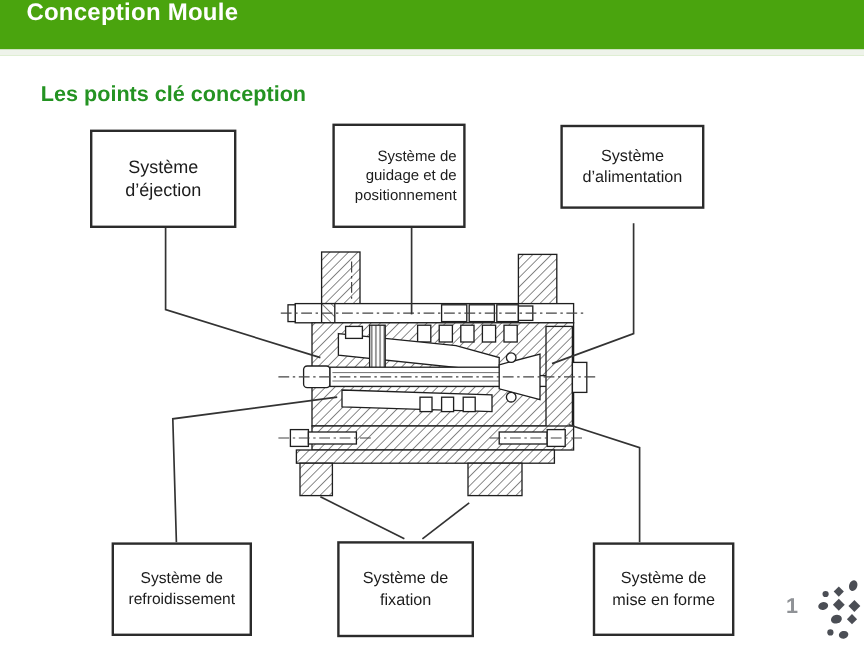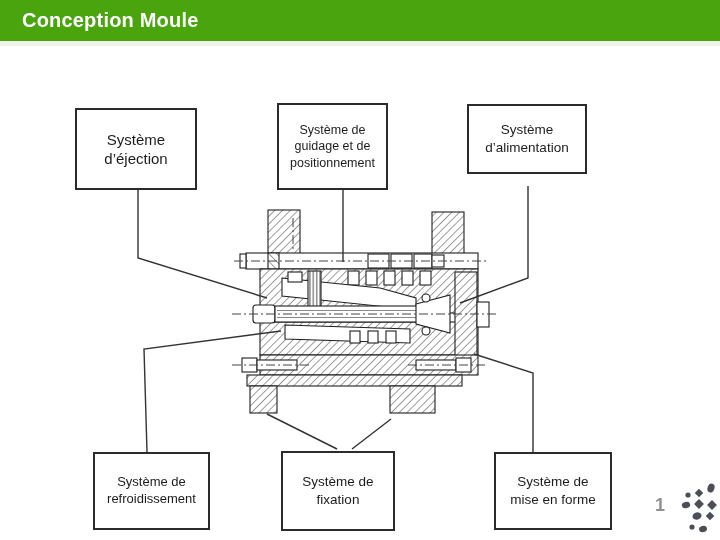--- a/index.html
+++ b/index.html
@@ -4,60 +4,61 @@
 <style>
   html,body{margin:0;padding:0;background:#fff;}
   .slide{
     position:relative;width:720px;height:540px;background:#ffffff;overflow:hidden;
     font-family:"Liberation Sans", sans-serif;
   }
   .titlebar{
     position:absolute;left:0;top:0;width:720px;height:46px;
     background:var(--header-green,#4aa40e);
     border-bottom:5px solid #eef3ea;
-    display:flex;align-items:center;box-sizing:border-box;
+    display:flex;align-items:flex-start;box-sizing:border-box;
   }
   .titlebar .title{
     color:#ffffff;font-size:20px;font-weight:bold;padding-left:22px;letter-spacing:.2px;
   }
   .subtitle{
     position:absolute;left:34px;top:68px;margin:0;
     color:var(--subtitle-green,#249322);font-size:18px;font-weight:bold;
   }
   .diagram-svg{position:absolute;left:230px;top:200px;width:320px;height:235px;z-index:1;}
   .connectors{position:absolute;left:0;top:0;width:720px;height:540px;z-index:2;pointer-events:none;}
   .callout{
     position:absolute;z-index:3;background:#ffffff;border:2px solid #2b2b2b;
     display:flex;align-items:center;justify-content:center;text-align:center;
     color:#1c1c1c;box-sizing:border-box;line-height:1.3;
   }
   .callout span{display:block;}
   .b1{left:75px;top:108px;width:122px;height:82px;font-size:15px;}
   .b2{left:277px;top:103px;width:111px;height:87px;font-size:12.5px;}
-  .b2 span{max-width:96px;}
+  .b2 span{max-width:96px;text-align:right;}
   .b3{left:467px;top:104px;width:120px;height:70px;font-size:13.5px;}
   .b4{left:93px;top:452px;width:117px;height:78px;font-size:13px;}
   .b5{left:281px;top:451px;width:114px;height:80px;font-size:13.5px;}
   .b6{left:462px;top:452px;width:118px;height:78px;font-size:13.5px;margin-left:32px;}
   .b6 span{max-width:94px;}
   .pagenum{
     position:absolute;left:648px;top:495px;width:24px;text-align:center;
     color:var(--page-gray,#8f9296);font-size:18px;font-weight:600;z-index:3;
   }
   .logo{position:absolute;left:674px;top:478px;width:46px;height:58px;z-index:3;}
 </style>
 </head>
 <body>
 
 <div class="slide">
 
   <header class="titlebar">
     <span class="title">Conception Moule</span>
   </header>
 
+  <h2 class="subtitle">Les points clé conception</h2>
 
   <svg class="diagram-svg" viewBox="0 0 320 235">
     <defs>
       <pattern id="hA" patternUnits="userSpaceOnUse" width="5.5" height="5.5" patternTransform="rotate(45)">
         <rect width="5.5" height="5.5" fill="#ffffff"></rect>
         <line x1="0" y1="0" x2="0" y2="5.5" stroke="#3b3b3b" stroke-width="1"></line>
       </pattern>
       <pattern id="hB" patternUnits="userSpaceOnUse" width="5.5" height="5.5" patternTransform="rotate(-45)">
         <rect width="5.5" height="5.5" fill="#ffffff"></rect>
         <line x1="0" y1="0" x2="0" y2="5.5" stroke="#3b3b3b" stroke-width="1"></line>

